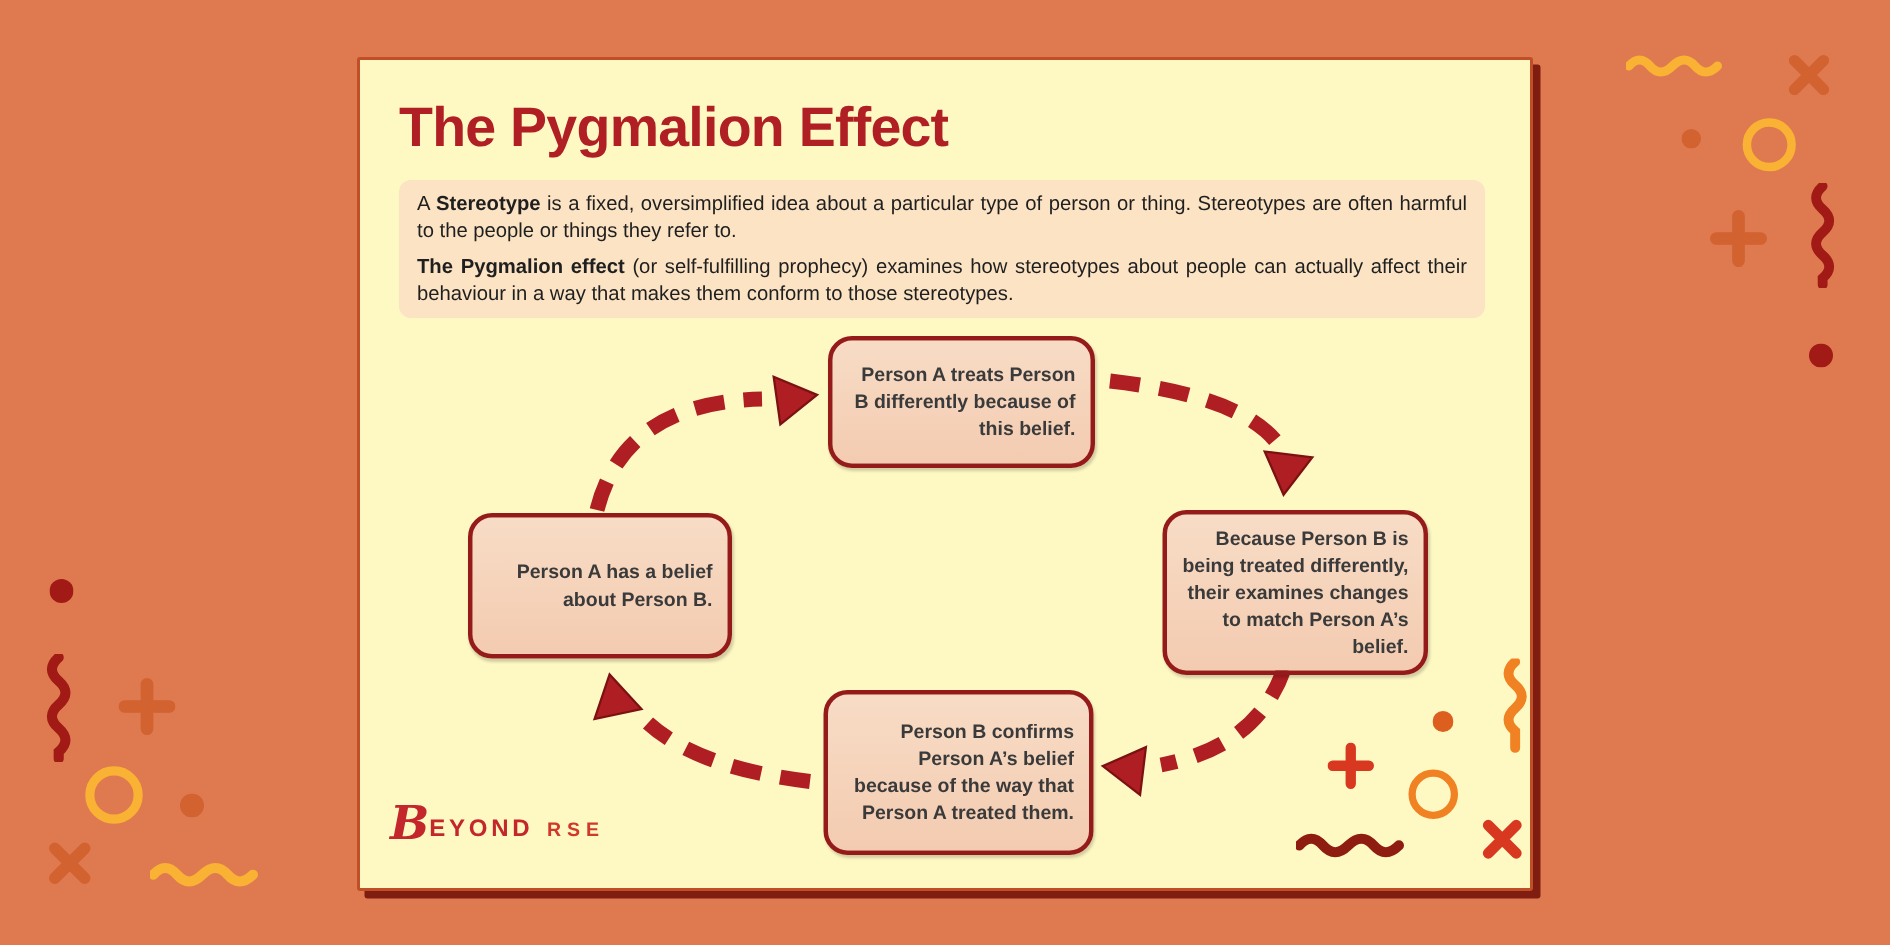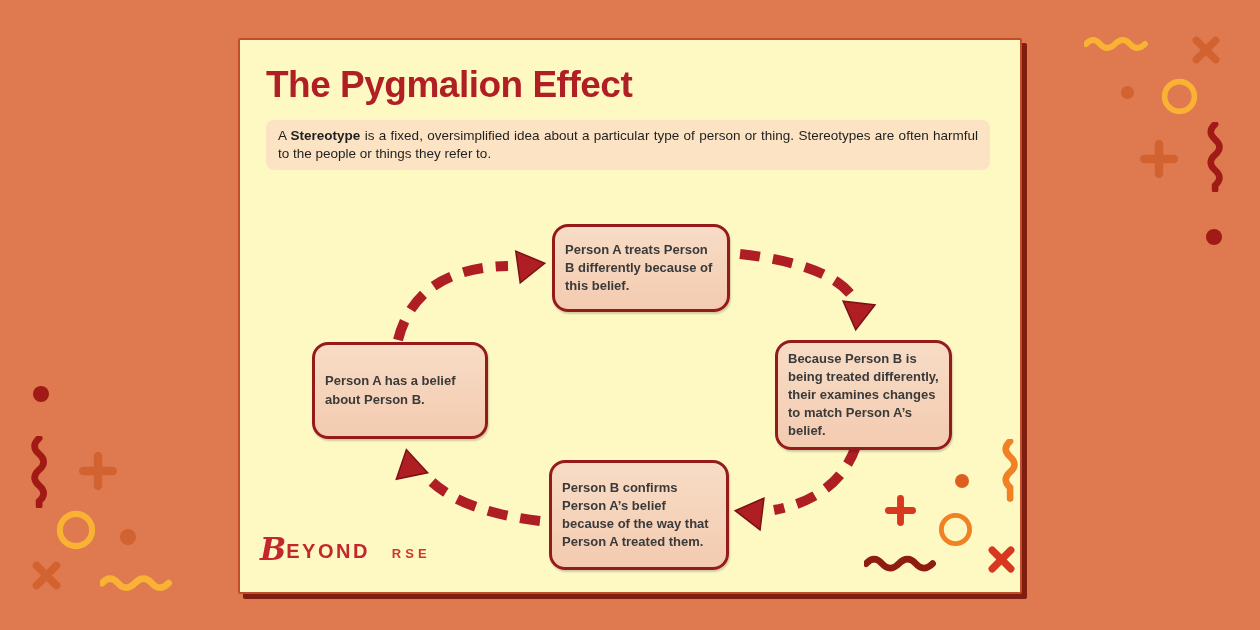--- a/index.html
+++ b/index.html
@@ -48,40 +48,40 @@
   }
   .intro p + p{margin-top:7px}
   .intro b{font-weight:700}
 
   
   .cbox{
     position:absolute;display:flex;align-items:center;justify-content:center;
     background:linear-gradient(var(--box-fill-a),var(--box-fill-b));
     border:3px solid var(--box-border);border-radius:16px;
     color:var(--box-text);font-weight:700;font-size:13px;line-height:1.4;
-    text-align:left;padding:2px 10px;
+    text-align:right;padding:2px 10px;
     box-shadow:1px 2px 2px rgba(0,0,0,.18);
   }
   .box-top   {left:312px;top:184px;width:178px;height:88px}
   .box-right {left:535px;top:300px;width:177px;height:110px}
   .box-bottom{left:309px;top:420px;width:180px;height:110px}
   .box-left  {left:72px; top:302px;width:176px;height:97px}
 
   .arrows{position:absolute;left:0;top:0;width:784px;height:556px;pointer-events:none}
   .arc{fill:none;stroke:var(--accent-red);stroke-width:10;stroke-dasharray:20 13;stroke-linecap:butt}
   .ahead{fill:var(--accent-red);stroke:var(--arrow-edge);stroke-width:1.5}
 
   
   .logo{position:absolute;left:20px;top:492px;display:flex;align-items:baseline;color:var(--logo-red)}
   .logo-b{
     font-family:"DejaVu Serif",serif;font-style:italic;font-weight:900;
     font-size:31px;line-height:1;transform:translateY(2px);
   }
-  .logo-rest{font-size:20px;font-weight:800;letter-spacing:2.5px;line-height:1}
-  .logo-suffix{font-size:13px;font-weight:700;letter-spacing:4px;margin-left:22px;color:#D0382C}
+  .logo-rest{font-size:16px;font-weight:800;letter-spacing:2.5px;line-height:1}
+  .logo-suffix{font-size:13px;font-weight:700;letter-spacing:4px;margin-left:9px;color:#D0382C}
 
   
   .deco{position:absolute;display:block}
   .deco svg{display:block;width:100%;height:100%}
   .stroke-amber{stroke:var(--amber)}
   .stroke-orange{stroke:var(--orange)} .fill-orange{fill:var(--orange)}
   .stroke-red{stroke:var(--deco-red)} .fill-red{fill:var(--deco-red)}
   .stroke-borange{stroke:var(--bright-orange)}
   .stroke-maroon{stroke:var(--maroon)}
   .stroke-cred{stroke:#D8381F} .fill-dorange{fill:#DC5F20}
@@ -162,20 +162,21 @@
         <path class="stroke-amber" d="M2 9 Q 9 1 16 9 T 31 9 T 46 9 T 61 9" fill="none" stroke-width="6" stroke-linecap="round"></path>
       </svg>
   </span>
 
   <div class="card">
 
     <h1 class="title">The Pygmalion Effect</h1>
 
     <div class="intro">
       <p><span>A </span><b>Stereotype</b><span> is a fixed, oversimplified idea about a particular type of person or thing. Stereotypes are often harmful to the people or things they refer to.</span></p>
+      <p><b>The Pygmalion effect</b><span> (or self-fulfilling prophecy) examines how stereotypes about people can actually affect their behaviour in a way that makes them conform to those stereotypes.</span></p>
     </div>
 
     <svg class="arrows" viewBox="0 0 784 556">
 
       <path class="arc" d="M158 300 Q 176 228 268 226"></path>
       <polygon class="ahead" points="0,-16 27,0 0,16" transform="translate(278,227) rotate(-8)"></polygon>
 
       <path class="arc" d="M500 214 Q 588 224 612 256"></path>
       <polygon class="ahead" points="0,-16 27,0 0,16" transform="translate(619,263) rotate(97)"></polygon>
 

